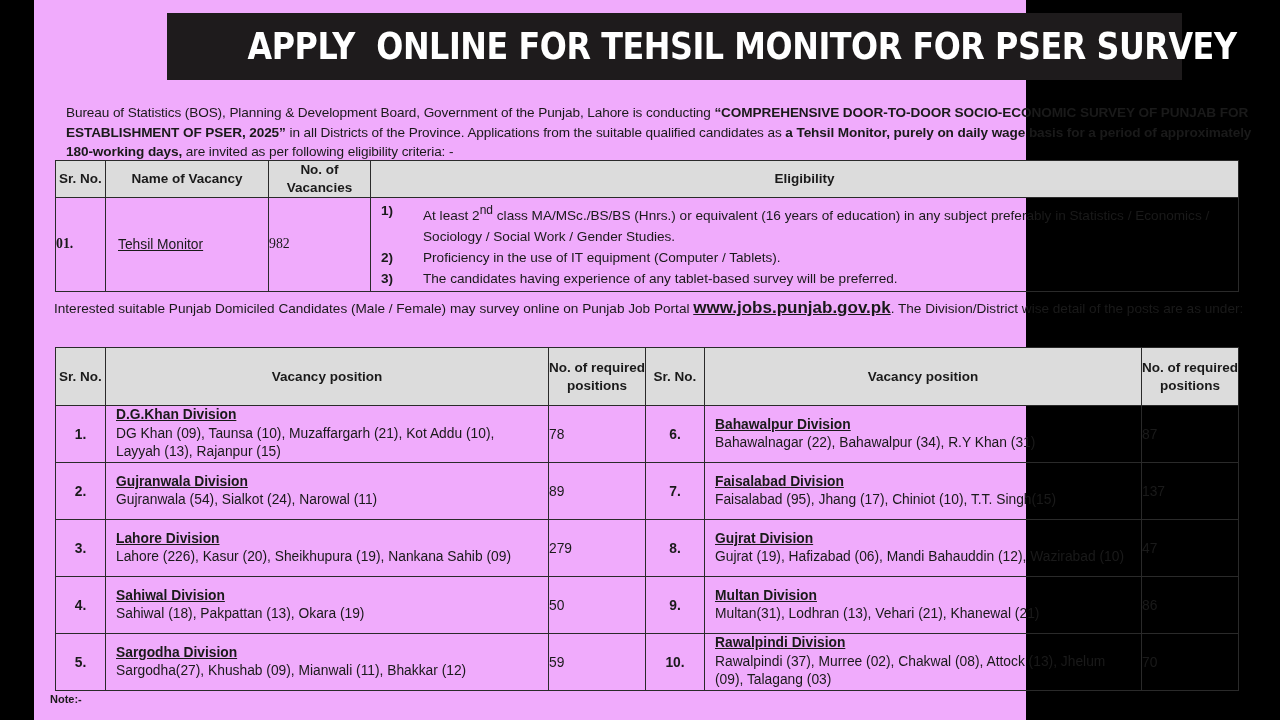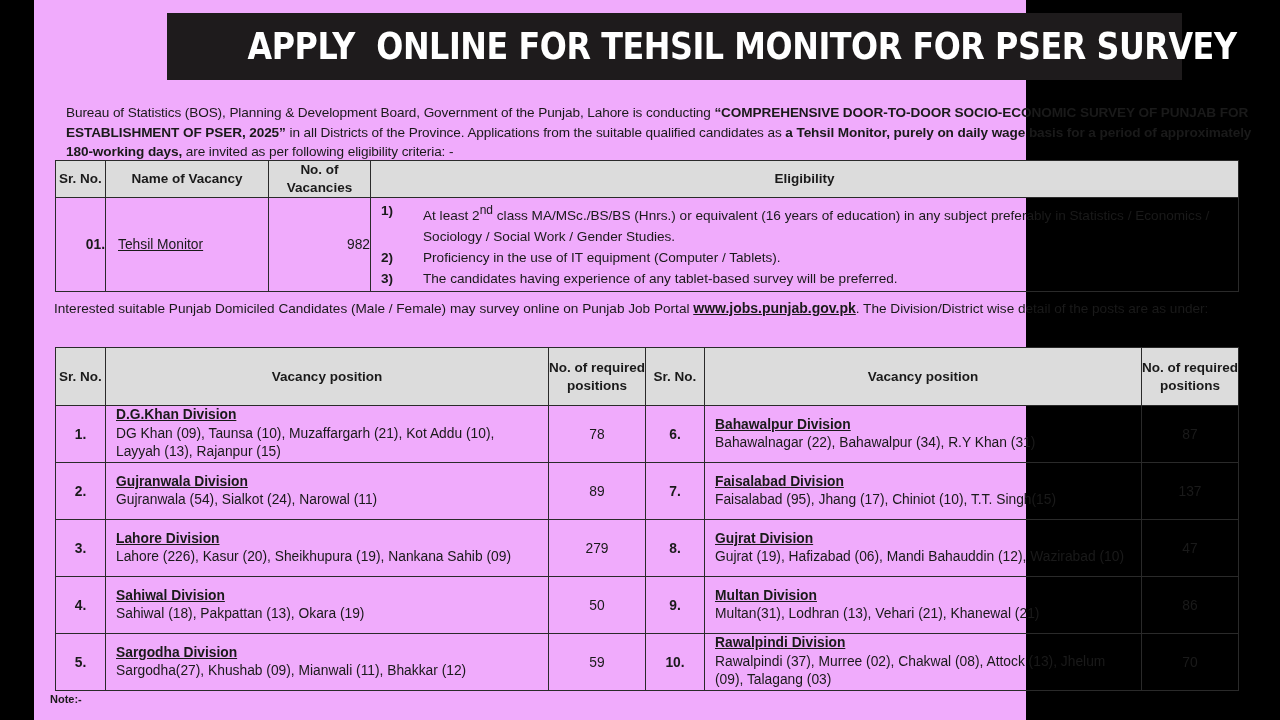--- a/index.html
+++ b/index.html
@@ -31,30 +31,30 @@
   .t1 { left:21px; top:160px; width:1184px; }
   .t1 th { height:36px; }
   .t1 td { height:86px; }
   .elig-list { margin:0; padding:2px 8px 2px 10px; list-style:none; font-size:13.6px; line-height:21px; }
   .elig-list li { display:flex; }
   .elig-list .num { width:42px; font-weight:bold; flex:0 0 42px; }
   .mid-text {
     position:absolute; left:20px; top:299px; width:1190px;
     font-size:13.6px; line-height:18.5px;
   }
-  .mid-text a { color:#1a1a1a; font-weight:bold; text-decoration:underline; font-size:14px; }
+  .mid-text a { color:#1a1a1a; font-weight:bold; text-decoration:underline; font-size:17px; }
   .t2 { left:21px; top:347px; width:1184px; }
   .t2 th { height:57px; }
   .t2 td { height:56px; vertical-align:middle; }
   .t2 td.sr { text-align:center; font-weight:bold; }
-  .t2 td.qty { text-align:center; }
+  .t2 td.qty { }
   .t2 td.desc { padding:0 10px; line-height:18.5px; }
   .div-title { font-weight:bold; text-decoration:underline; display:block; }
   .note { position:absolute; left:16px; top:693px; font-weight:bold; font-size:11px; }
-  .center { text-align:right; }
+  .center { text-align:left;font-family:Liberation Serif, serif; }
   .bold { font-weight:bold; }
 </style>
 </head>
 <body>
 
 <div class="paper">
 
   <div class="banner">
     <span>APPLY  ONLINE FOR TEHSIL MONITOR FOR PSER SURVEY</span>
   </div>

